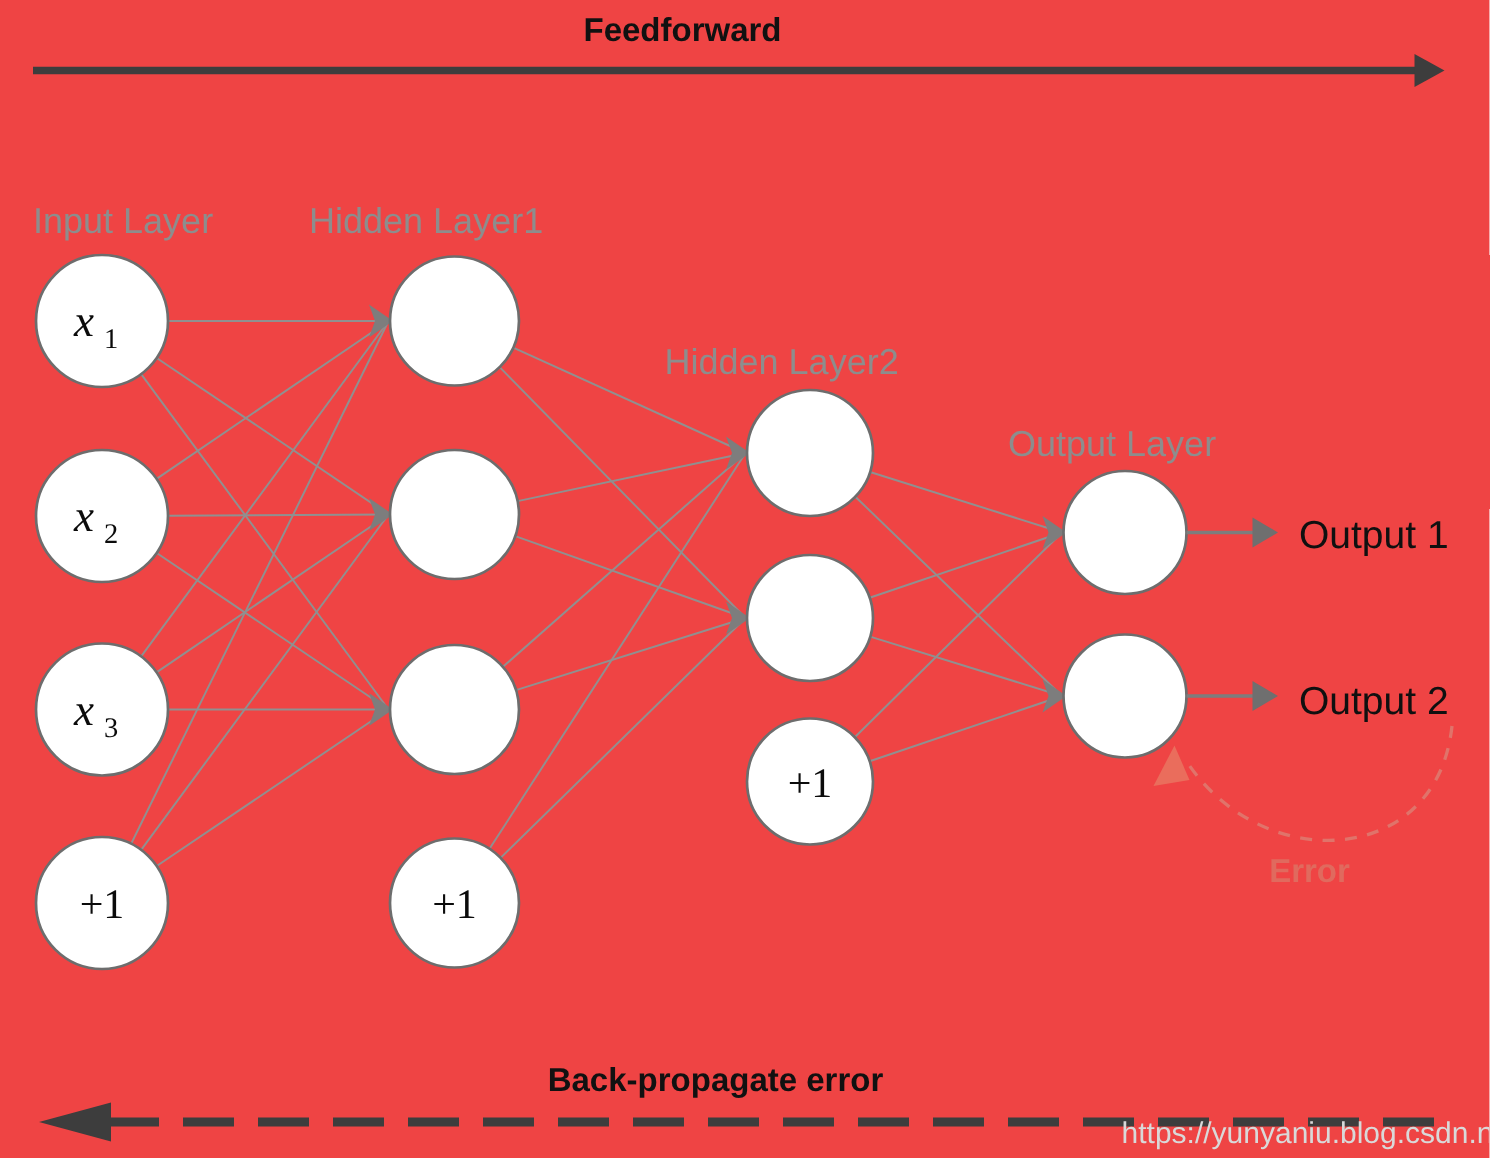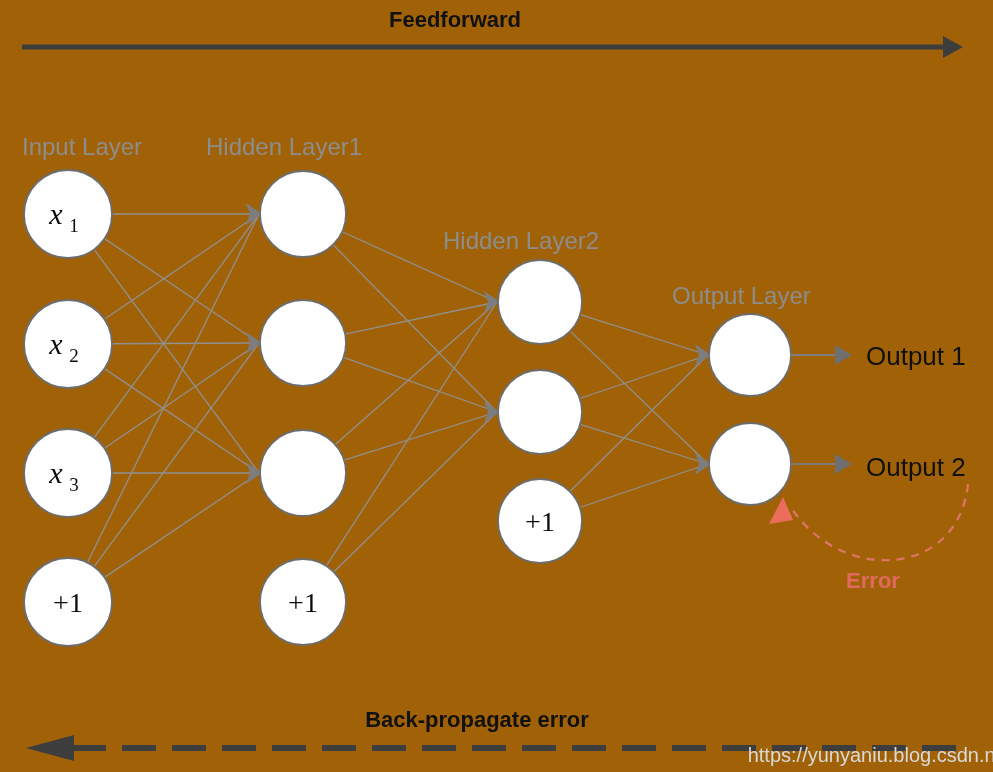--- a/index.html
+++ b/index.html
@@ -8,21 +8,21 @@
     padding: 0;
     background: #ffffff;
   }
   body {
     font-family: "Liberation Sans", sans-serif;
   }
   #canvas {
     position: relative;
     width: 993px;
     height: 772px;
-    background: #a16207;
+    background: #ef4444;
     overflow: hidden;
   }
   #diagram-svg {
     position: absolute;
     left: 0;
     top: 0;
     width: 993px;
     height: 772px;
   }
   .title-text {

